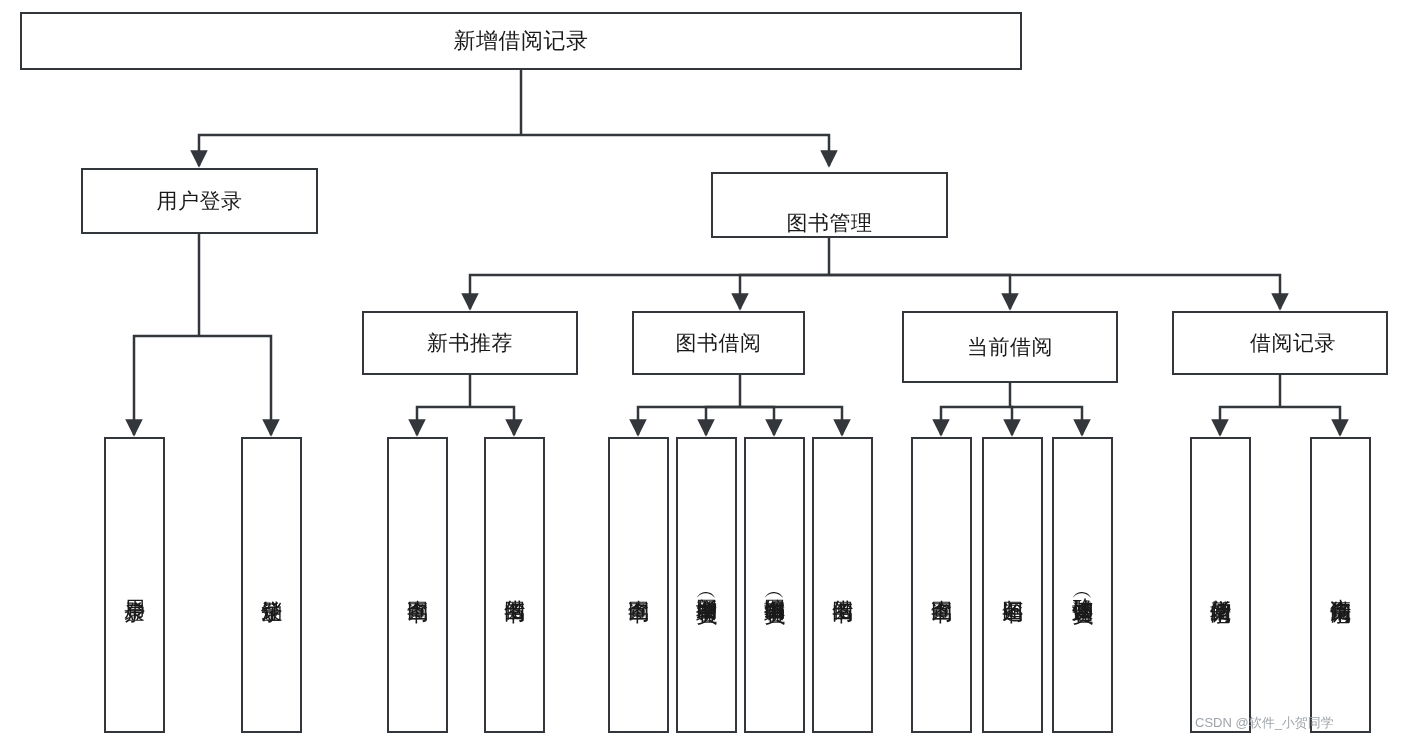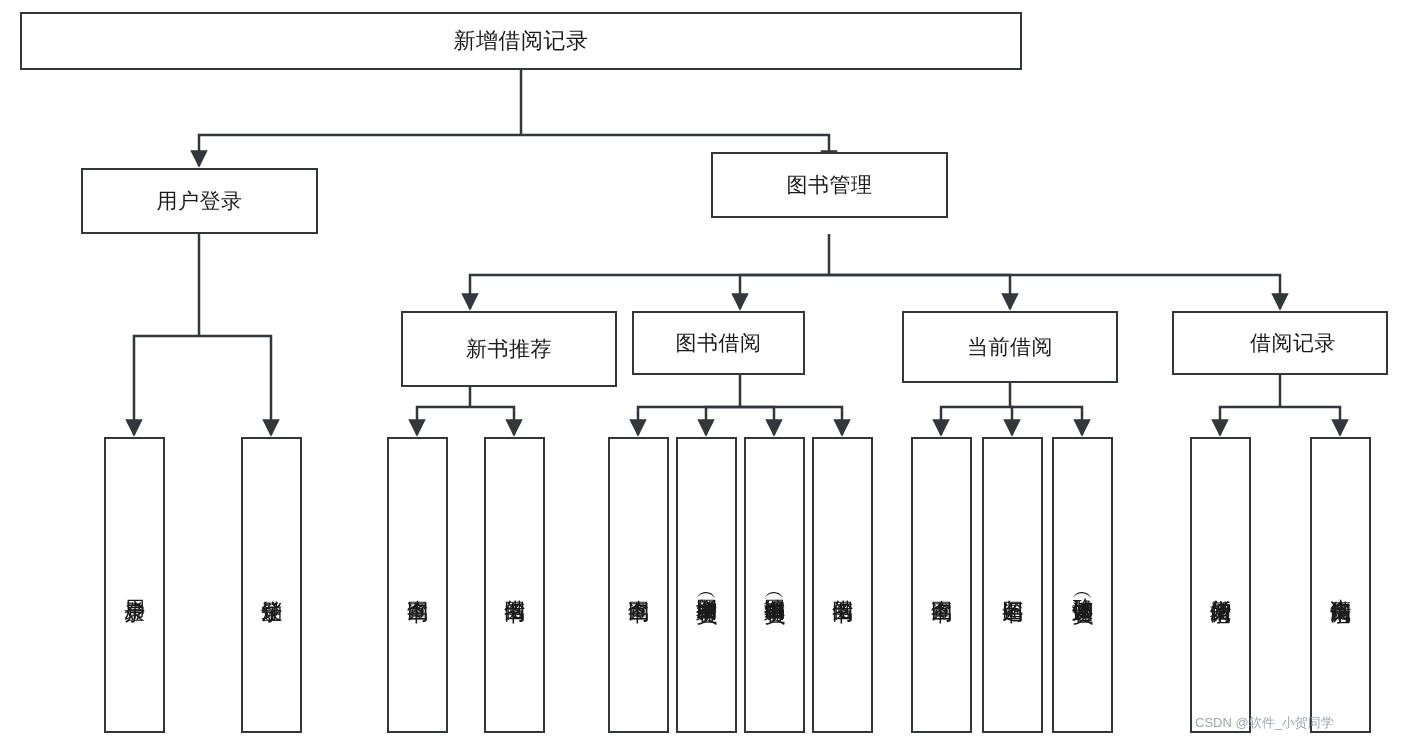--- a/index.html
+++ b/index.html
@@ -104,24 +104,24 @@
       </g>
   </svg>
 
   <div id="node-layer">
       <div class="node root horizontal" style="left: 20px; top: 12px; width: 1002px; height: 58px;">
         <span class="label">新增借阅记录</span>
       </div>
       <div class="node level2 horizontal" style="left: 81px; top: 168px; width: 237px; height: 66px;">
         <span class="label">用户登录</span>
       </div>
-      <div class="node level2 horizontal" style="left: 711px; top: 152px; width: 237px; height: 66px;">
+      <div class="node level2 horizontal" style="left: 711px; top: 172px; width: 237px; height: 66px; align-items: flex-end;">
         <span class="label">图书管理</span>
       </div>
-      <div class="node level3 horizontal" style="left: 362px; top: 311px; width: 216px; height: 76px; margin-left: 39px;">
+      <div class="node level3 horizontal" style="left: 362px; top: 311px; width: 216px; height: 64px;">
         <span class="label">新书推荐</span>
       </div>
       <div class="node level3 horizontal" style="left: 632px; top: 311px; width: 173px; height: 64px;">
         <span class="label">图书借阅</span>
       </div>
       <div class="node level3 horizontal" style="left: 902px; top: 311px; width: 216px; height: 72px;">
         <span class="label">当前借阅</span>
       </div>
       <div class="node level3 horizontal" style="left: 1172px; top: 311px; width: 216px; height: 64px; padding-left: 26px;">
         <span class="label">借阅记录</span>

